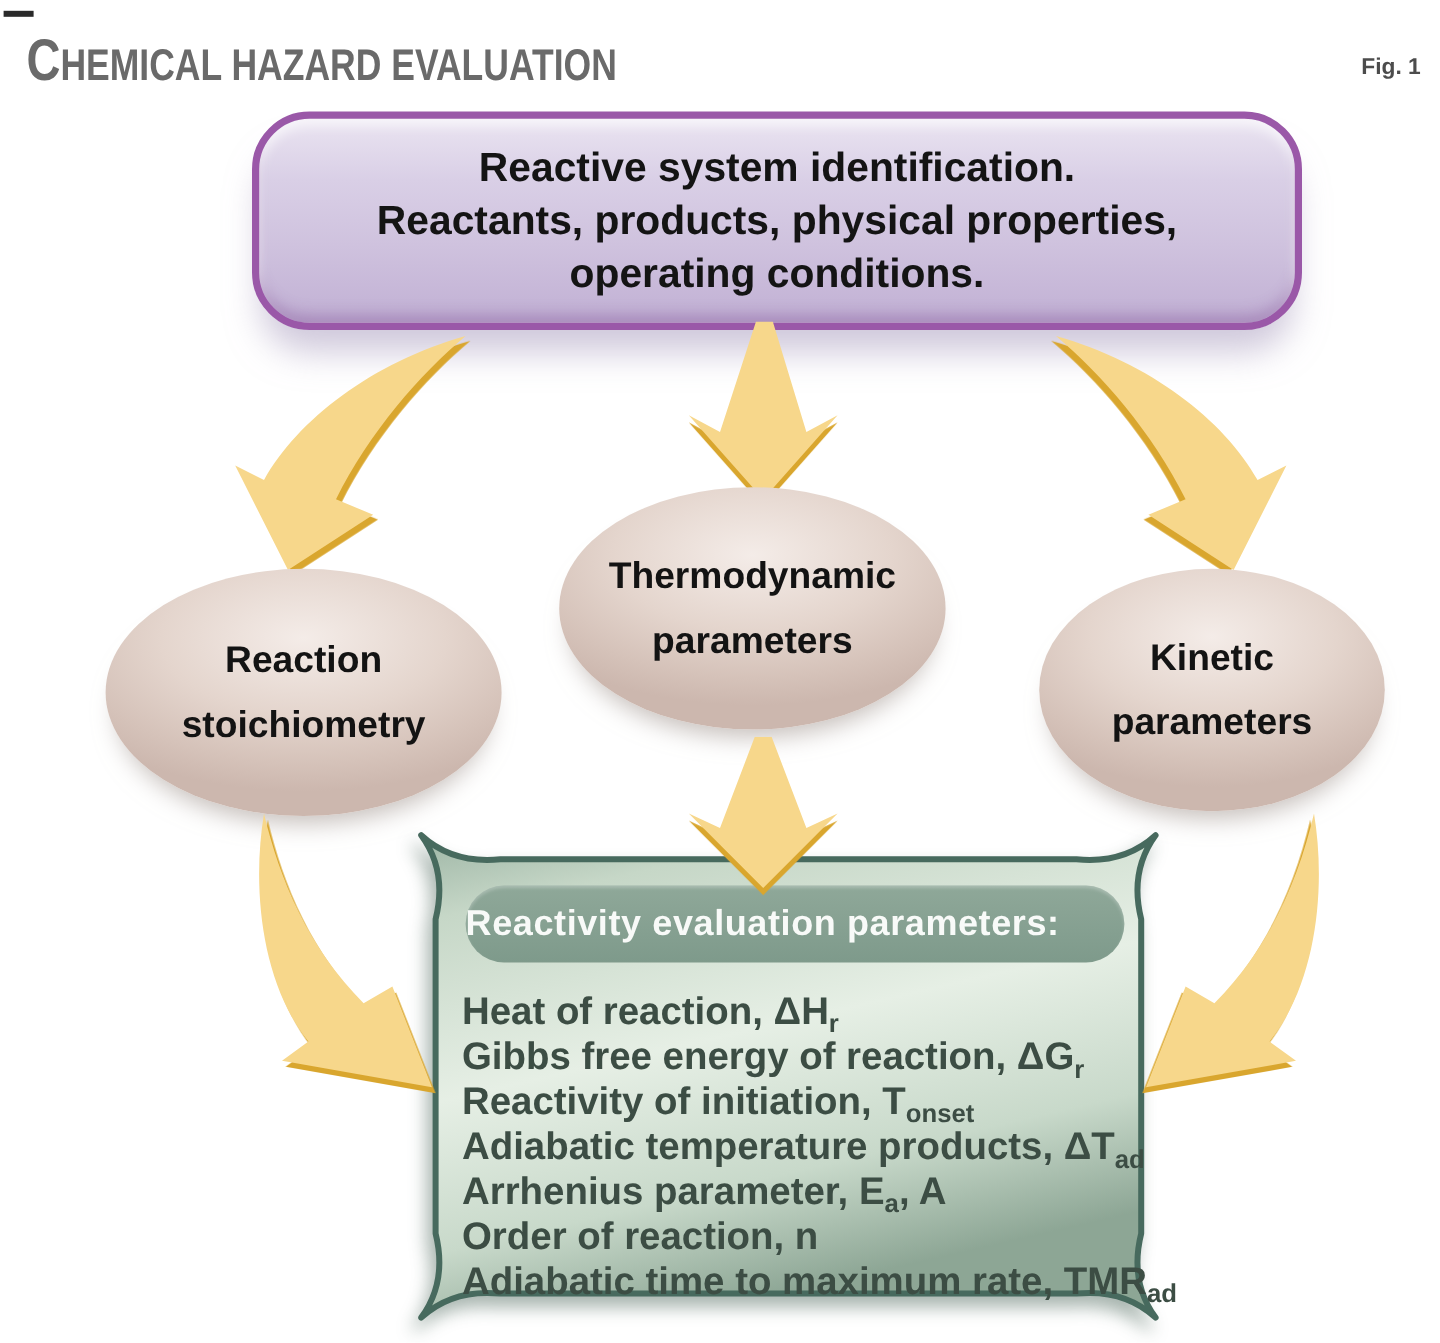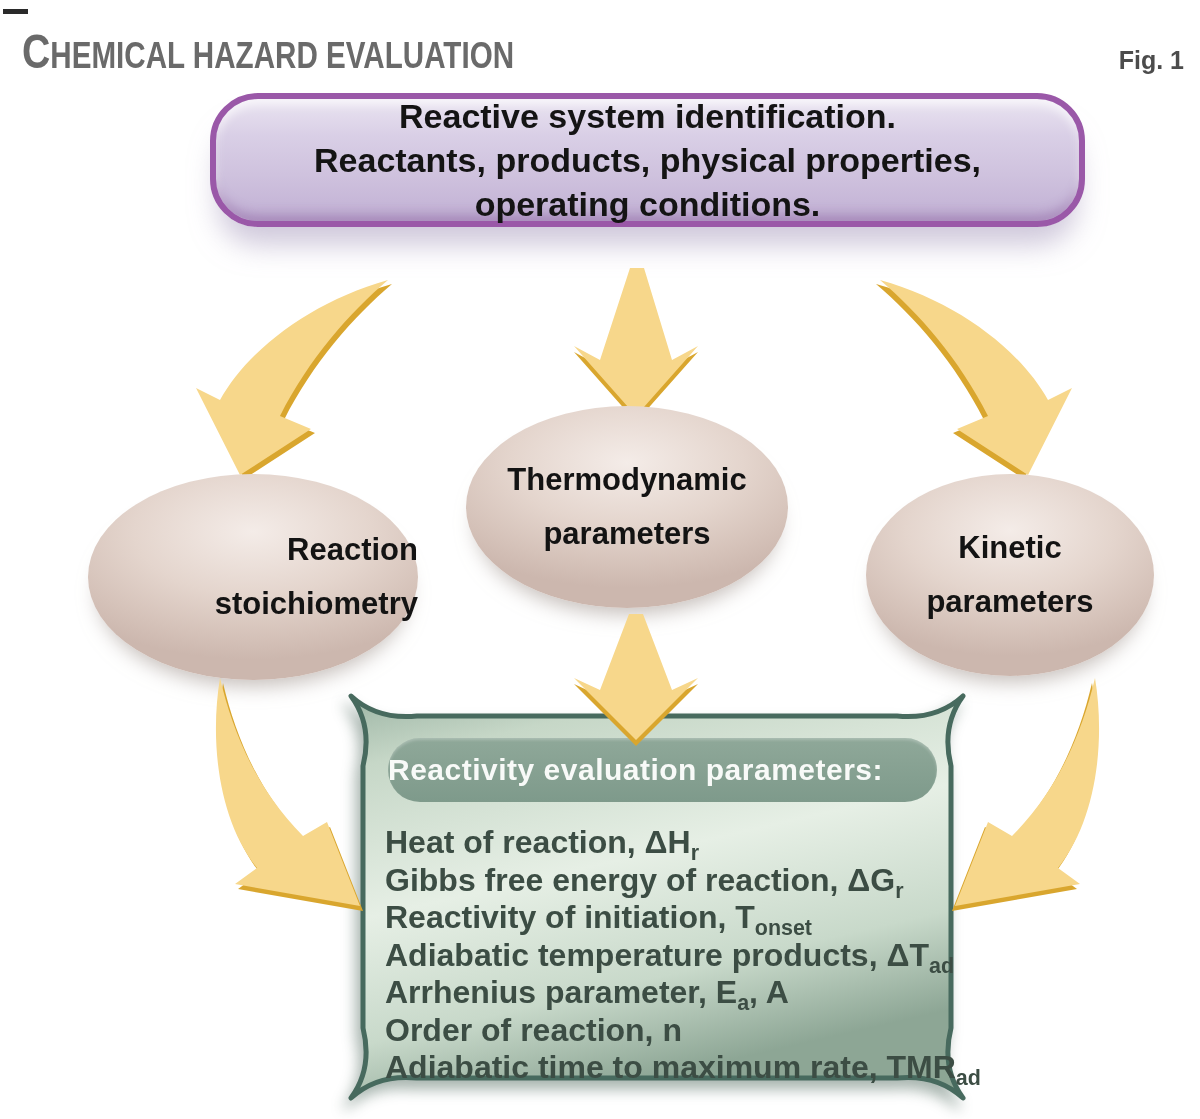--- a/index.html
+++ b/index.html
@@ -11,46 +11,46 @@
   .scan-artifact{position:absolute;left:3px;top:9px;width:25px;height:5px;background:#2a2a2a;}
   .page-title{
     position:absolute;left:22px;top:22px;
     font-size:37px;font-weight:bold;color:#6a6a6a;
     text-transform:uppercase;letter-spacing:0px;white-space:nowrap;
     transform:scaleX(0.80);transform-origin:left top;line-height:1.2;
   }
   .page-title::first-letter{font-size:49px;}
   .fig-label{
     position:absolute;right:16px;top:46px;
-    font-size:25px;font-weight:600;color:#4c4c4c;
+    font-size:19px;font-weight:600;color:#4c4c4c;
   }
   
   .top-box{
-    position:absolute;left:210px;top:93px;width:875px;height:134px;
+    position:absolute;left:210px;top:93px;width:875px;height:182px;
     box-sizing:border-box;border:6px solid #9a58a8;border-radius:48px;
     background:linear-gradient(180deg,#eae4f1 0%,#d9cfe6 30%,#cfc2de 62%,#c1b0d4 100%);
     box-shadow:0 26px 28px -8px rgba(167,155,190,0.55),
                inset 0 -12px 12px -6px rgba(125,75,145,0.40),
                inset 0 6px 10px rgba(255,255,255,0.65);
     display:flex;flex-direction:column;justify-content:center;align-items:center;
   }
   .top-box .line{
     font-size:34px;line-height:44px;font-weight:bold;color:#141414;text-align:center;
   }
   
   .node-ellipse{
     position:absolute;border-radius:50%;
     background:radial-gradient(ellipse 72% 62% at 50% 28%,#f4ece8 0%,#e4d5cd 50%,#d5c2b9 82%,#ccb7ae 100%);
     box-shadow:0 16px 20px -10px rgba(158,146,140,0.6);
     display:flex;flex-direction:column;justify-content:center;align-items:center;gap:16px;
   }
   .node-ellipse .line{
     font-size:31px;line-height:38px;font-weight:bold;color:#131313;text-align:center;
   }
-  .ellipse-left  {left:88px; top:474px;width:330px;height:206px;align-items:flex-end;}
+  .ellipse-left  {left:88px; top:474px;width:330px;height:206px;}
   .ellipse-mid   {left:466px;top:406px;width:322px;height:202px;}
   .ellipse-right {left:866px;top:474px;width:288px;height:202px;}
   
   .arrow{position:absolute;}
   .arrow path{fill:#f7d78b;}
   .sh-dr{filter:drop-shadow(4px 4px 0 #d9a62e);}
   .sh-dl{filter:drop-shadow(-4px 4px 0 #d9a62e);}
   .sh-d {filter:drop-shadow(0 6px 0 #d9a62e);}
   .sh-dr2{filter:drop-shadow(3px 5px 0 #d9a62e);}
   .sh-dl2{filter:drop-shadow(-3px 5px 0 #d9a62e);}

